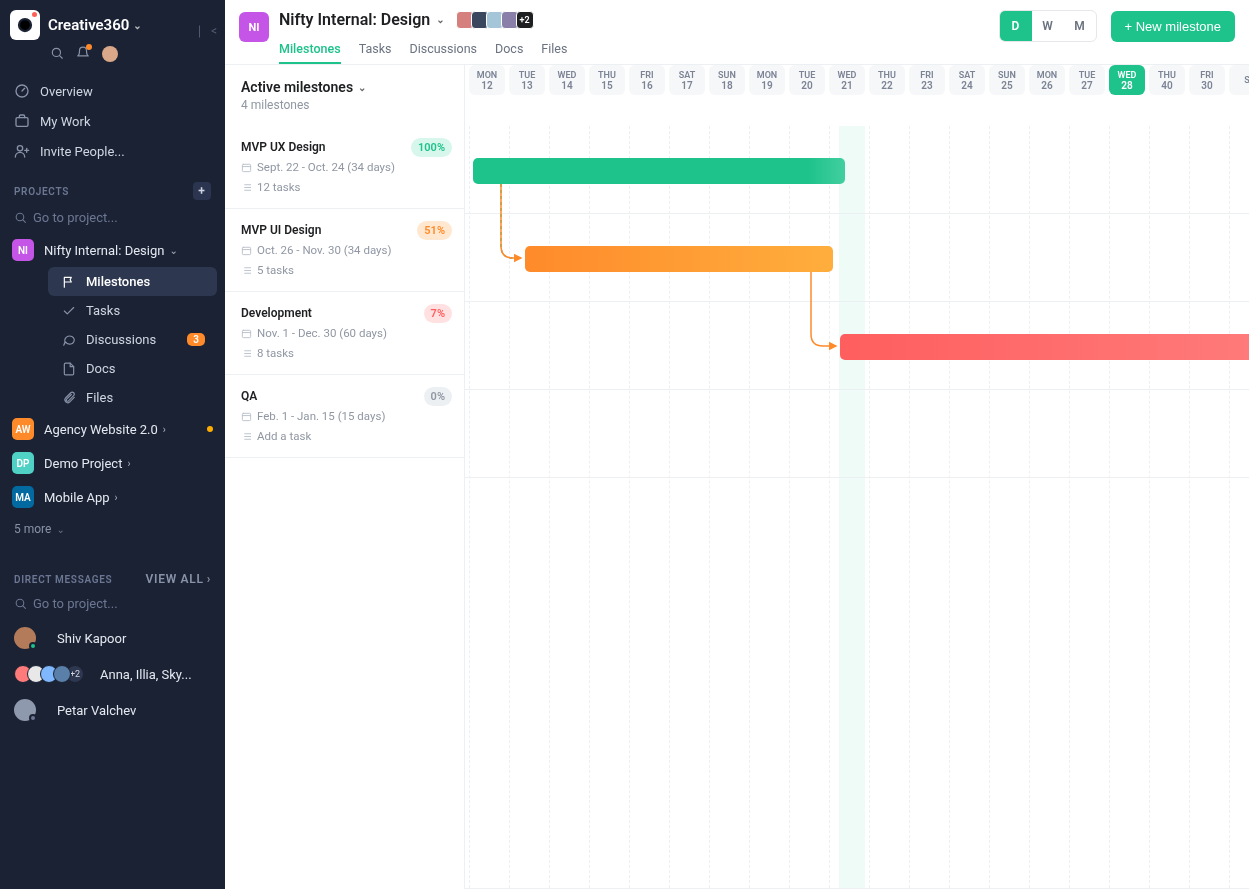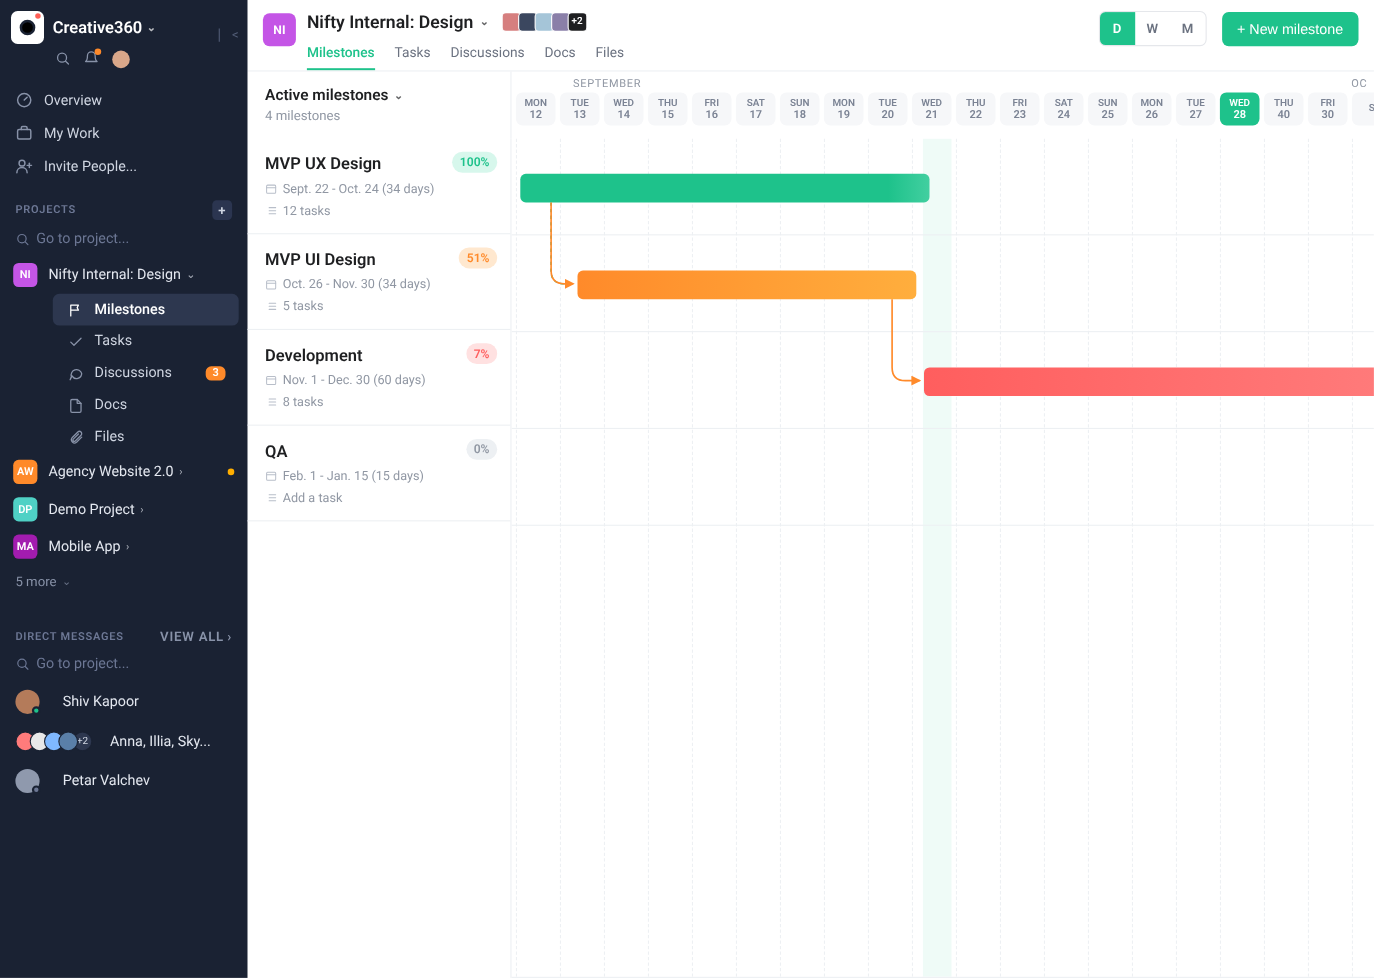--- a/index.html
+++ b/index.html
@@ -73,21 +73,21 @@
 .month-row { display:flex; font-size:10px; letter-spacing:.06em; color:#9097a3; padding:6px 0 2px 0; }
 .month-row span:first-child { padding-left:56px; }
 .days-row { display:flex; gap:4px; padding:0 0 6px 4px; }
 .day-cell { width:36px; height:30px; border-radius:6px; background:#f6f7f9; display:flex; flex-direction:column; align-items:center; justify-content:center; font-size:9px; color:#7b8394; flex-shrink:0; font-weight:600; }
 .day-cell .num { font-size:10px; font-weight:600; }
 .day-cell.today { background:#1ec28b; color:#fff; }
 
 .ms-body { display:flex; flex:1; min-height:0; }
 .ms-list { width:240px; flex-shrink:0; border-right:1px solid #edf0f3; }
 .ms-row { padding:14px 16px; border-bottom:1px solid #edf0f3; position:relative; }
-.ms-name { font-size:15px; font-weight:600; color:#1e1f21; }
+.ms-name { font-size:12px; font-weight:600; color:#1e1f21; }
 .ms-pct { position:absolute; top:12px; right:12px; font-size:11px; font-weight:600; padding:3px 7px; border-radius:10px; }
 .ms-meta { font-size:11.5px; color:#9097a3; margin-top:6px; display:flex; align-items:center; gap:5px; }
 .ms-meta .ico { width:11px; height:11px; color:#b8bec9; }
 .gantt { flex:1; position:relative; overflow:hidden; border-bottom:1px solid #edf0f3; }
 .gantt-col { position:absolute; top:0; bottom:0; width:1px; border-left:1px dashed #edf0f3; }
 .today-col { position:absolute; top:0; bottom:0; width:26px; background:rgba(30,194,139,0.07); }
 .gantt-row { position:absolute; left:0; right:0; height:88px; border-bottom:1px solid #edf0f3; }
 .bar { position:absolute; height:26px; border-radius:5px; top:32px; }
 .bar.teal { background:linear-gradient(90deg,#1ec28b,#1ec28b 90%, #42cfa0); }
 .bar.orange { background:linear-gradient(90deg,#ff8a2a,#ffae3d); }
@@ -206,21 +206,21 @@
         <div class="project-row">
           <span class="proj-badge" style="background:#ff8a2a">AW</span>
   <span class="proj-name">Agency Website 2.0 <span class="chev">›</span></span>
   <span class="dot-ind"></span>
         </div>
         <div class="project-row">
           <span class="proj-badge" style="background:#4fd1c5">DP</span>
   <span class="proj-name">Demo Project <span class="chev">›</span></span>
   </div>
         <div class="project-row">
-          <span class="proj-badge" style="background:#a21caf">MA</span>
+          <span class="proj-badge" style="background:#0369a1">MA</span>
   <span class="proj-name">Mobile App <span class="chev">›</span></span>
   </div>
       </div>
     <div class="more-link">
         <span>5 more</span> 
         <span class="chev">⌄</span>
       </div>
 
     <div class="sb-heading" style="margin-top:18px">
       <span>DIRECT MESSAGES</span>
@@ -299,24 +299,20 @@
         <div class="ms-side">
           <div class="ms-side-head">
             <div class="ms-side-title">
                 <span>Active milestones</span> 
                 <span class="chev">⌄</span>
               </div>
             <div class="ms-side-sub">4 milestones</div>
           </div>
         </div>
         <div class="cal-side">
-          <div class="month-row">
-              <span>SEPTEMBER</span>
-              <span style="margin-left:auto;padding-right:6px">OC</span>
-            </div>
           <div class="days-row" id="days-row">
               <div class="day-cell">
                 <span>MON</span>
                 <span class="num">12</span>
               </div>
               <div class="day-cell">
                 <span>TUE</span>
                 <span class="num">13</span>
               </div>
               <div class="day-cell">

